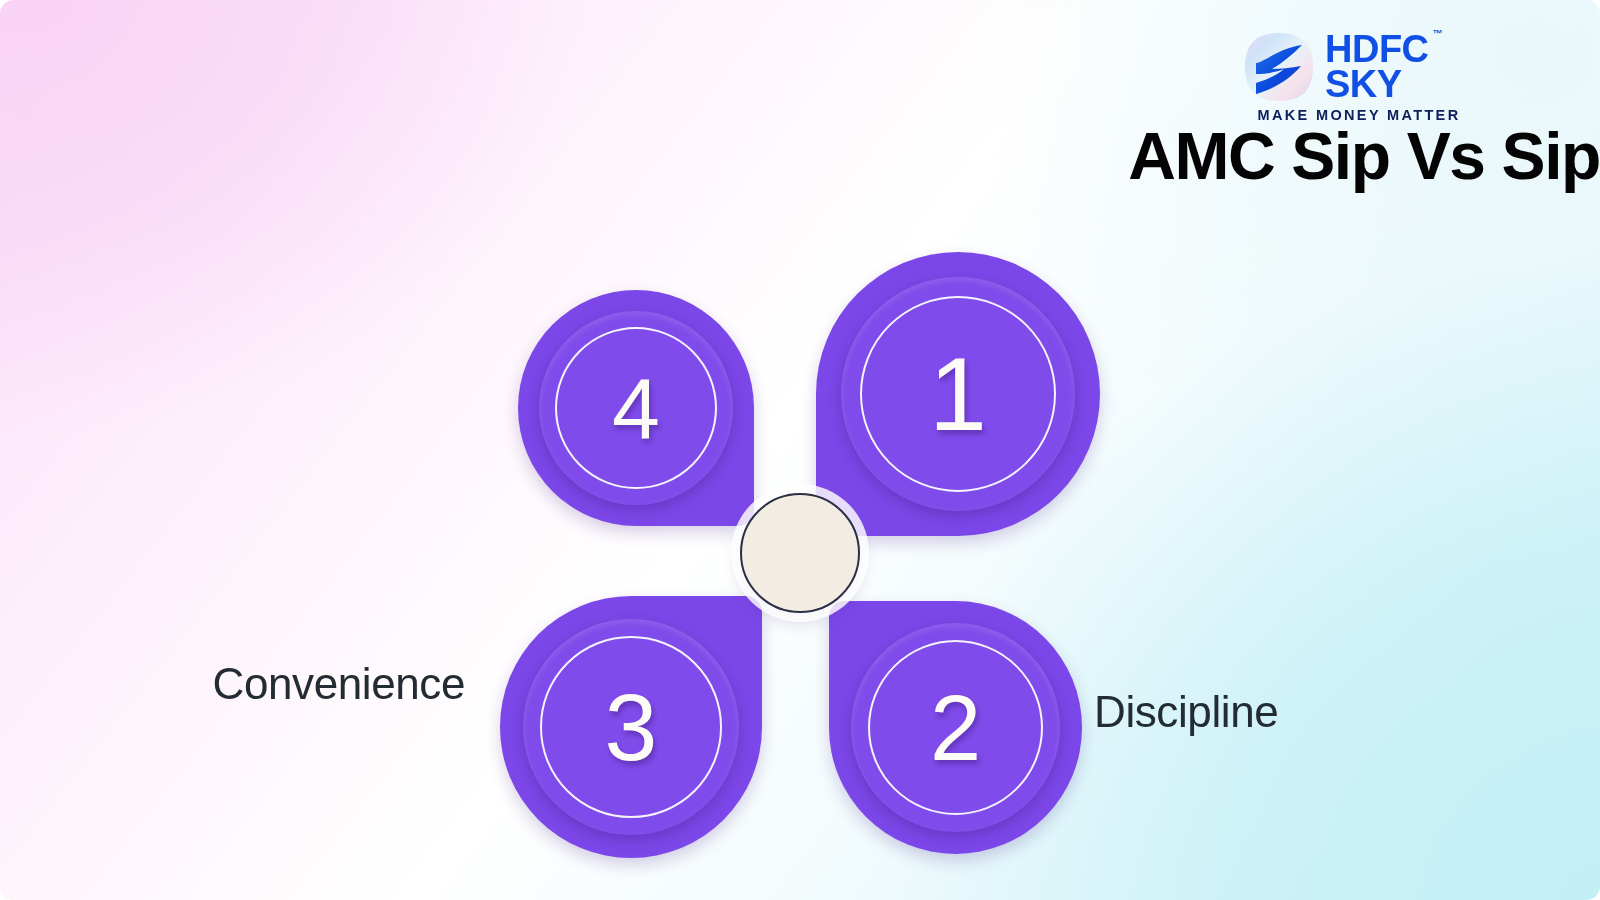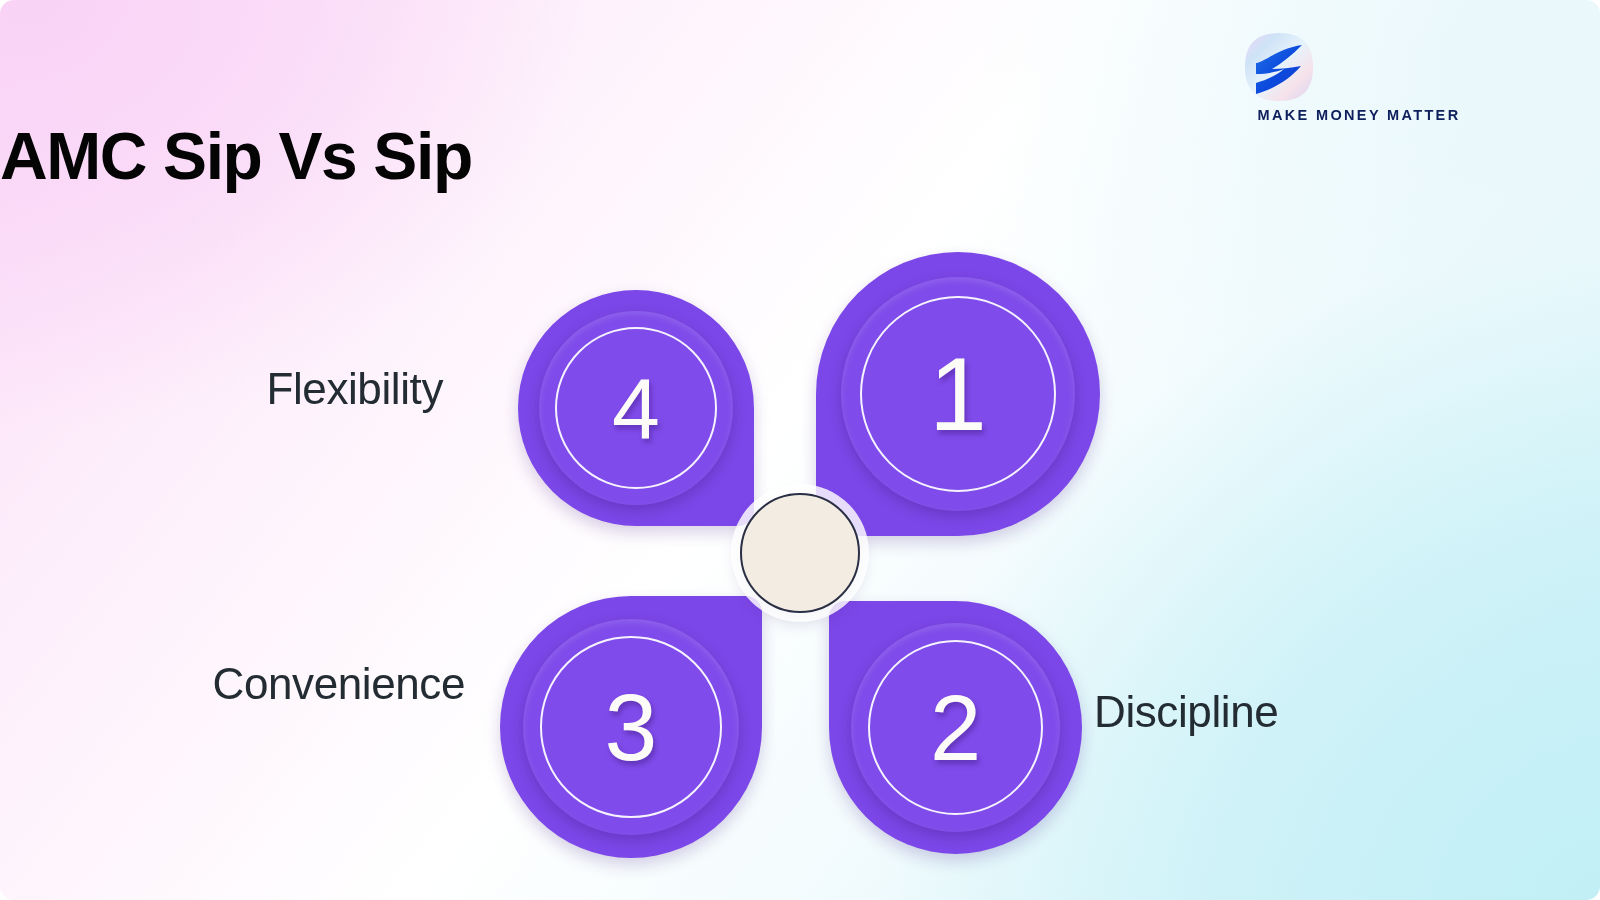--- a/index.html
+++ b/index.html
@@ -68,21 +68,21 @@
     color: #0d1f5c;
     white-space: nowrap;
   }
 
   
   #title {
     position: absolute;
     left: 0;
     right: 0;
     top: 118px;
-    text-align: left;
+    text-align: right;
     font-size: 66px;
     font-weight: 700;
     letter-spacing: -1.4px;
     color: #040404;
   }
 
   
   #flower {
     position: absolute;
     left: 500px;
@@ -225,20 +225,25 @@
             <linearGradient id="swooshGrad" x1="0" y1="0" x2="1" y2="1">
               <stop offset="0%" stop-color="#1f6fe8"></stop>
               <stop offset="55%" stop-color="#0b49dc"></stop>
               <stop offset="100%" stop-color="#1b3fd0"></stop>
             </linearGradient>
           </defs>
           <path d="M35 1 C58 1 69 12 69 35 C69 58 58 69 35 69 C12 69 1 58 1 35 C1 12 12 1 35 1 Z" fill="url(#markGrad)"></path>
           <path d="M58 13 C44 15 32 21 24 26 C18 29 14 31 12 31 L12 42 C22 42 32 40 40 37 C33 43 23 48 12 51 L12 62 C30 57 46 47 57 34 C47 36 37 37 28 37 C38 31 48 23 58 13 Z" fill="url(#swooshGrad)"></path>
         </svg>
       </div>
+      <div class="logo-word">
+        <div>HDFC</div>
+        <div>SKY</div>
+        <span class="tm">™</span>
+      </div>
     </div>
     <div class="logo-tagline">MAKE MONEY MATTER</div>
   </div>
 
   <div id="title">AMC Sip Vs Sip</div>
 
   <div id="flower">
 
     <div class="petal" id="petal-1">
       <div class="disc">
@@ -262,15 +267,14 @@
       <div class="disc">
         <span class="num">4</span>
       </div>
     </div>
 
     <div id="hub"></div>
   </div>
 
   <div class="label" id="label-discipline">Discipline</div>
   <div class="label" id="label-convenience">Convenience</div>
-  <div class="label" id="label-flexibility">Flexibility</div>
 
 </div>
 
 </body></html>

